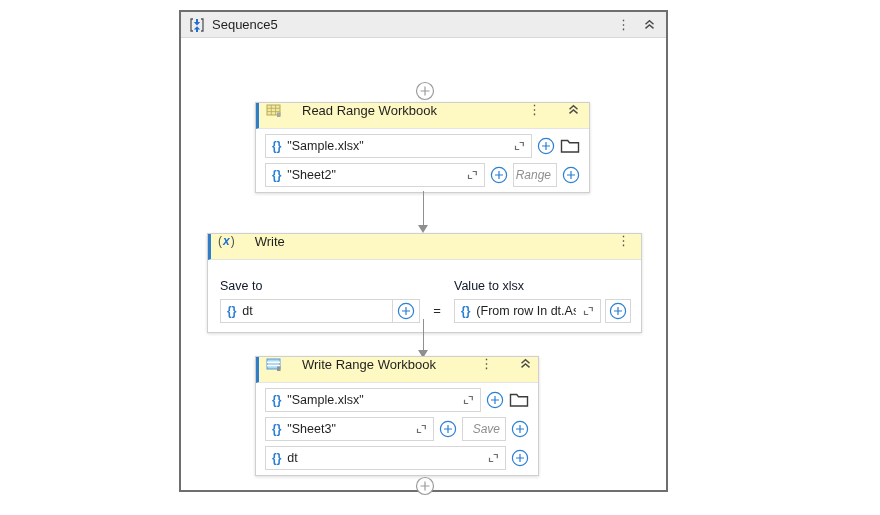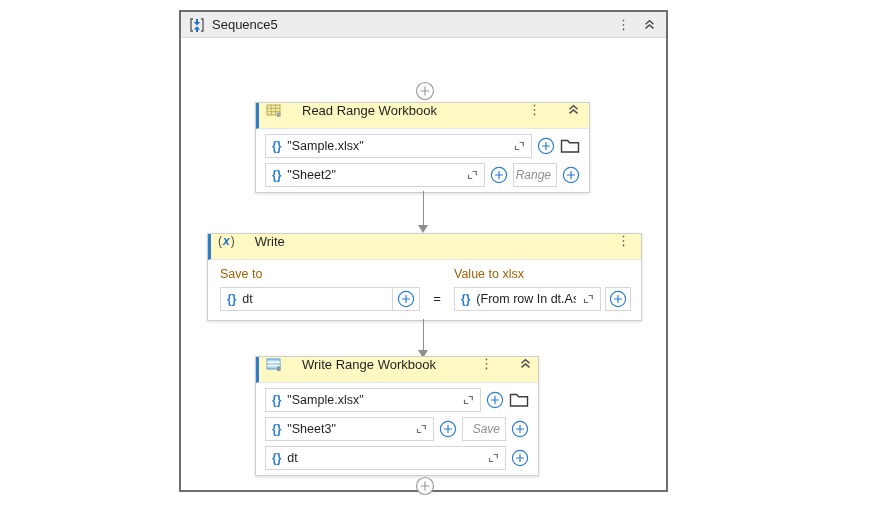--- a/index.html
+++ b/index.html
@@ -48,21 +48,21 @@
   .mini-field {
     width:44px; height:24px; border:1px solid #d6d6d6; background:#fff;
     display:flex; align-items:center; padding:0 5px; overflow:hidden;justify-content:flex-end;
   }
   .placeholder { font-size:12px; font-style:italic; color:#8f8f8f; white-space:nowrap; }
   .folder { display:flex; align-items:center; cursor:pointer; flex:0 0 auto; }
 
   .assign-body { display:flex; align-items:flex-start; padding:7px 10px 9px 12px; }
   .assign-col-left { width:200px; }
   .assign-col-right { flex:1; min-width:0; }
-  .assign-label { font-size:12.5px; color:#a16207; margin-bottom:6px; }
+  .assign-label { font-size:12.5px; color:#0f172a; margin-bottom:6px;margin-top:12px; }
   .assign-field-row { display:flex; align-items:center; }
   .assign-eq { width:34px; text-align:center; font-size:13px; color:#262626; align-self:flex-end; padding-bottom:5px; }
   .inner-plus { border-left:1px solid #d6d6d6; padding:0 4px; display:flex; align-items:center; height:100%; cursor:pointer; }
   .plus-box {
     width:26px; height:24px; border:1px solid #d6d6d6; margin-left:4px;
     display:flex; align-items:center; justify-content:center; cursor:pointer; flex:0 0 auto;
   }
 
   .v-line { position:absolute; width:1px; background:#8f8f8f; }
   .arrow-head {

